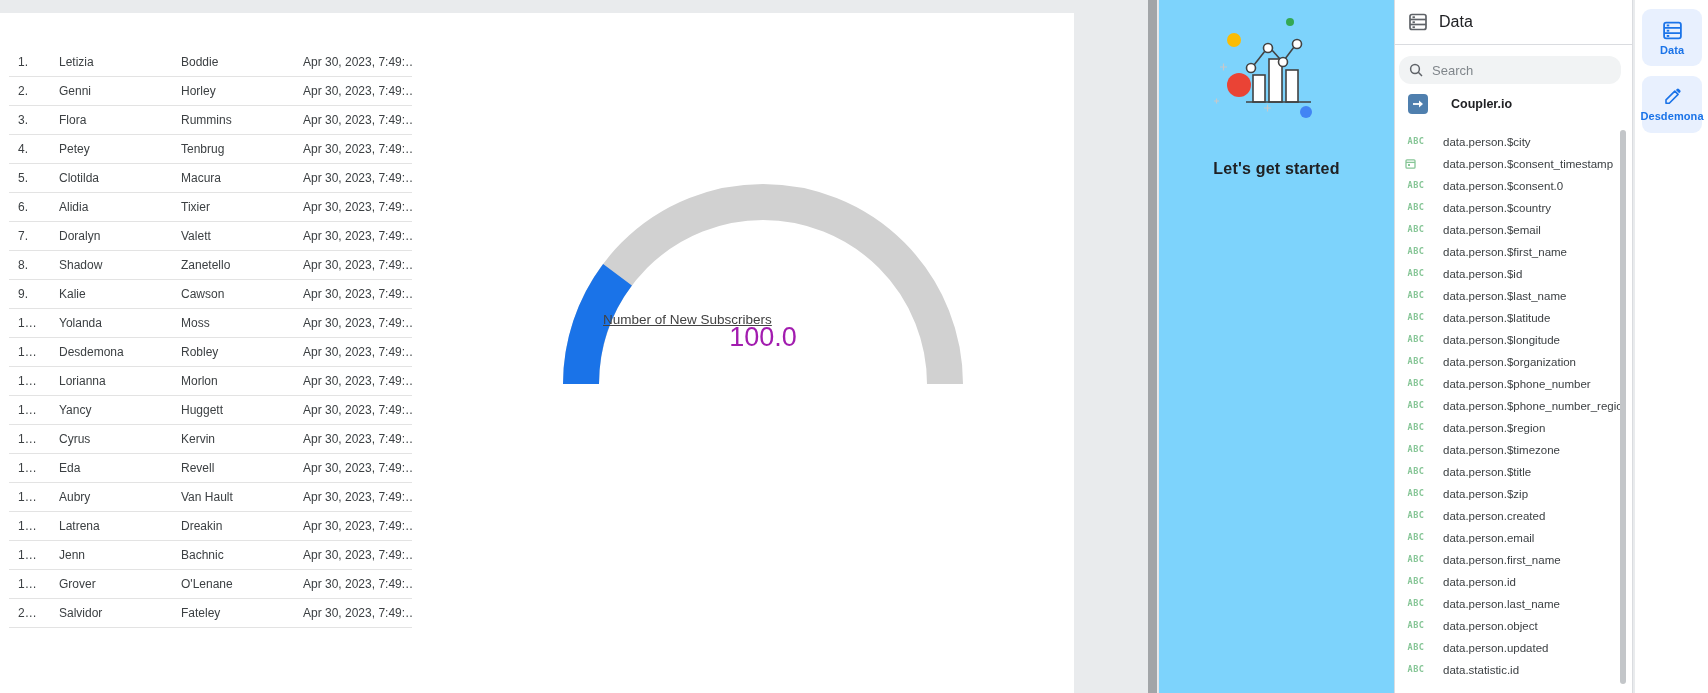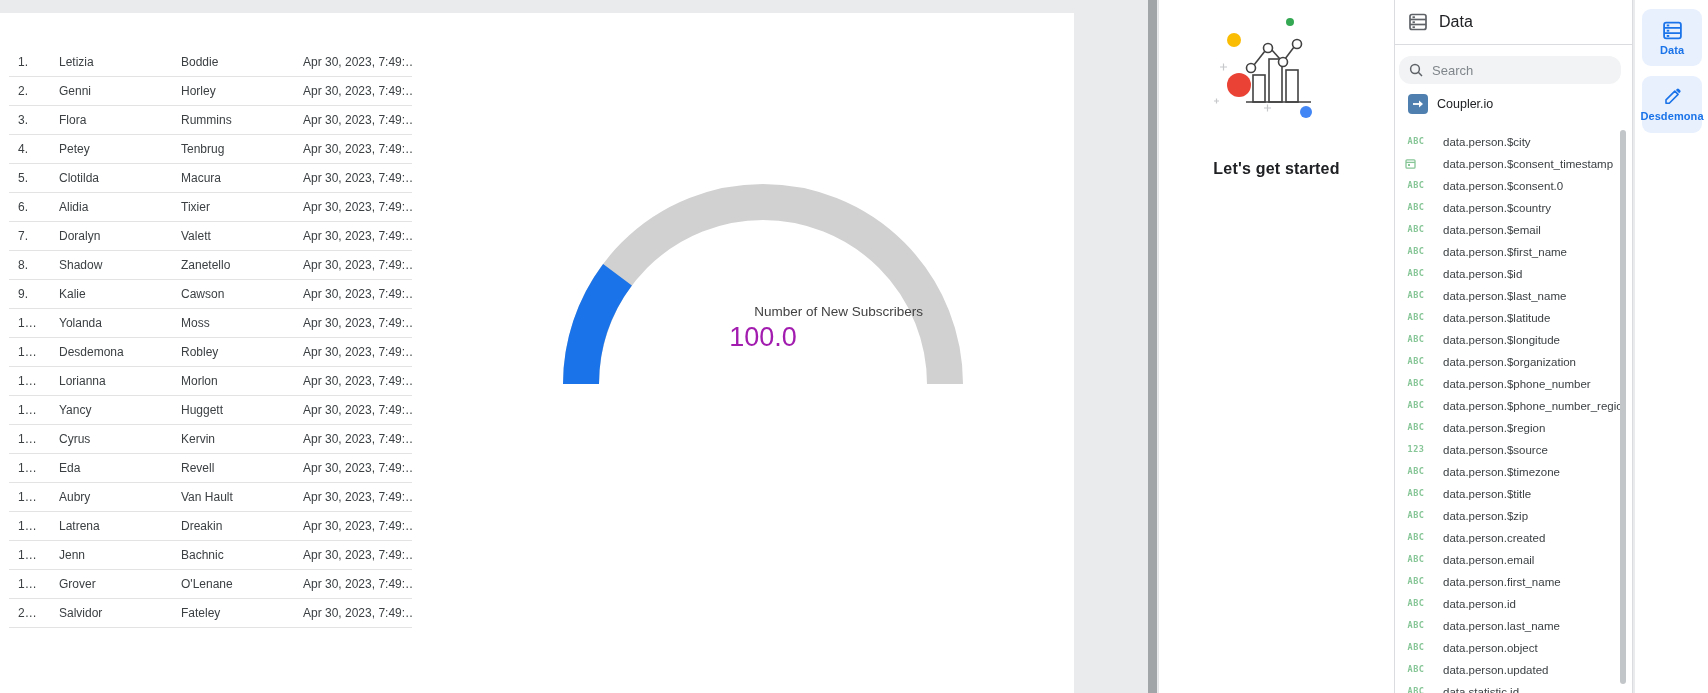--- a/index.html
+++ b/index.html
@@ -21,41 +21,41 @@
   .trow { height:29px; border-bottom:1px solid #e3e3e3; background:#fff; }
   .tcell { font-size:12px; padding-left:9px; white-space:nowrap; overflow:hidden; color:#3c4043; }
   .tidx { padding-left:9px; }
   .tfooter { display:flex; justify-content:flex-end; align-items:center; height:22px; margin-top:2px; padding-right:10px; gap:18px; }
   .pg-label { font-size:12px; color:#3c4043; letter-spacing:.2px; }
   .pg-arrow { font-size:19px; color:#8f9398; line-height:18px; cursor:pointer; font-family:"DejaVu Sans",sans-serif; }
   .pg-arrow.prev { margin-right:6px; }
 
   
   .gauge-widget { position:absolute; left:553px; top:161px; width:420px; height:220px; }
-  .gauge-title { position:absolute; left:50%; transform:translateX(-50%); top:130px; width:320px; text-align:right; font-size:13.5px; color:#424242; }
+  .gauge-title { position:absolute; left:50%; transform:translateX(-50%); top:138px; width:320px; text-align:left; font-size:13.5px; color:#424242;text-decoration:underline; }
   .gauge-value { position:absolute; left:50%; transform:translateX(-50%); top:148px; width:320px; text-align:center; font-size:27px; color:#a21caf; }
 
   
   .canvas-scrollbar { position:absolute; left:1148px; top:0; width:9px; height:693px; background:#a2a5a8; }
 
   
-  .panel-getstarted { position:absolute; left:1158px; top:0; width:236px; height:693px; background:#ffffff; border-left:1px solid #e4e6e8; }
+  .panel-getstarted { position:absolute; left:1158px; top:0; width:236px; height:693px; background:#7dd3fc; border-left:1px solid #e4e6e8; }
   .gs-illustration { position:absolute; left:47px; top:15px; }
   .gs-title { position:absolute; top:160px; width:100%; text-align:center; font-size:16px; font-weight:bold; color:#202124; letter-spacing:.2px; }
   .gs-body { position:absolute; top:192px; left:11px; width:214px; text-align:center; font-size:13px; line-height:19px; color:#5f6368; }
 
   
   .panel-data { position:absolute; left:1394px; top:0; width:239px; height:693px; background:#fff; border-left:1px solid #dadce0; border-right:1px solid #dadce0; }
   .dp-header { position:absolute; left:13px; top:12px; display:flex; align-items:center; gap:11px; }
   .dp-title { font-size:16px; color:#202124; }
   .dp-divider { position:absolute; left:0; top:44px; width:100%; height:1px; background:#dadce0; }
   .dp-search { position:absolute; left:4px; top:56px; width:222px; height:28px; background:#f1f3f4; border-radius:12px; display:flex; align-items:center; padding-left:10px; gap:9px; }
   .dp-search input { border:none; outline:none; background:transparent; font-size:13px; color:#3c4043; width:170px; font-family:"Liberation Sans",sans-serif; }
   .dp-search input::placeholder { color:#80868b; }
-  .dp-source { position:absolute; left:13px; top:94px; display:flex; align-items:center; gap:9px; }
+  .dp-source { position:absolute; left:13px; top:94px; display:flex; align-items:center; gap:23px;font-weight:bold; }
   .src-icon { width:20px; height:20px; border-radius:4px; background:#4f7fae; display:flex; align-items:center; justify-content:center; }
   .src-label { font-size:12.5px; color:#202124; }
   .field-list { position:absolute; left:0; top:136px; width:225px; height:557px; overflow:hidden; }
   .field-row { display:flex; align-items:flex-start; height:22px; gap:16px; padding-left:10px; cursor:grab; }
   .field-type { width:22px; flex:0 0 22px; font-size:8.5px; font-weight:bold; letter-spacing:.5px; color:#87c697; text-align:center; font-family:"DejaVu Sans Mono",monospace; }
   .field-label { font-size:11.5px; color:#3c4043; white-space:nowrap; }
   .list-scrollbar { position:absolute; left:225px; top:130px; width:6px; height:554px; background:#c3c6c9; border-radius:3px; }
 
   
   .tab-rail { position:absolute; left:1635px; top:0; width:73px; height:693px; background:#fff; }
@@ -325,24 +325,20 @@
       </div>
       <div class="field-row">
         <span class="field-type">ABC</span>
         <span class="field-label">data.person.$phone_number_region</span>
       </div>
       <div class="field-row">
         <span class="field-type">ABC</span>
         <span class="field-label">data.person.$region</span>
       </div>
       <div class="field-row">
-        <span class="field-type">123</span>
-        <span class="field-label">data.person.$source</span>
-      </div>
-      <div class="field-row">
         <span class="field-type">ABC</span>
         <span class="field-label">data.person.$timezone</span>
       </div>
       <div class="field-row">
         <span class="field-type">ABC</span>
         <span class="field-label">data.person.$title</span>
       </div>
       <div class="field-row">
         <span class="field-type">ABC</span>
         <span class="field-label">data.person.$zip</span>

